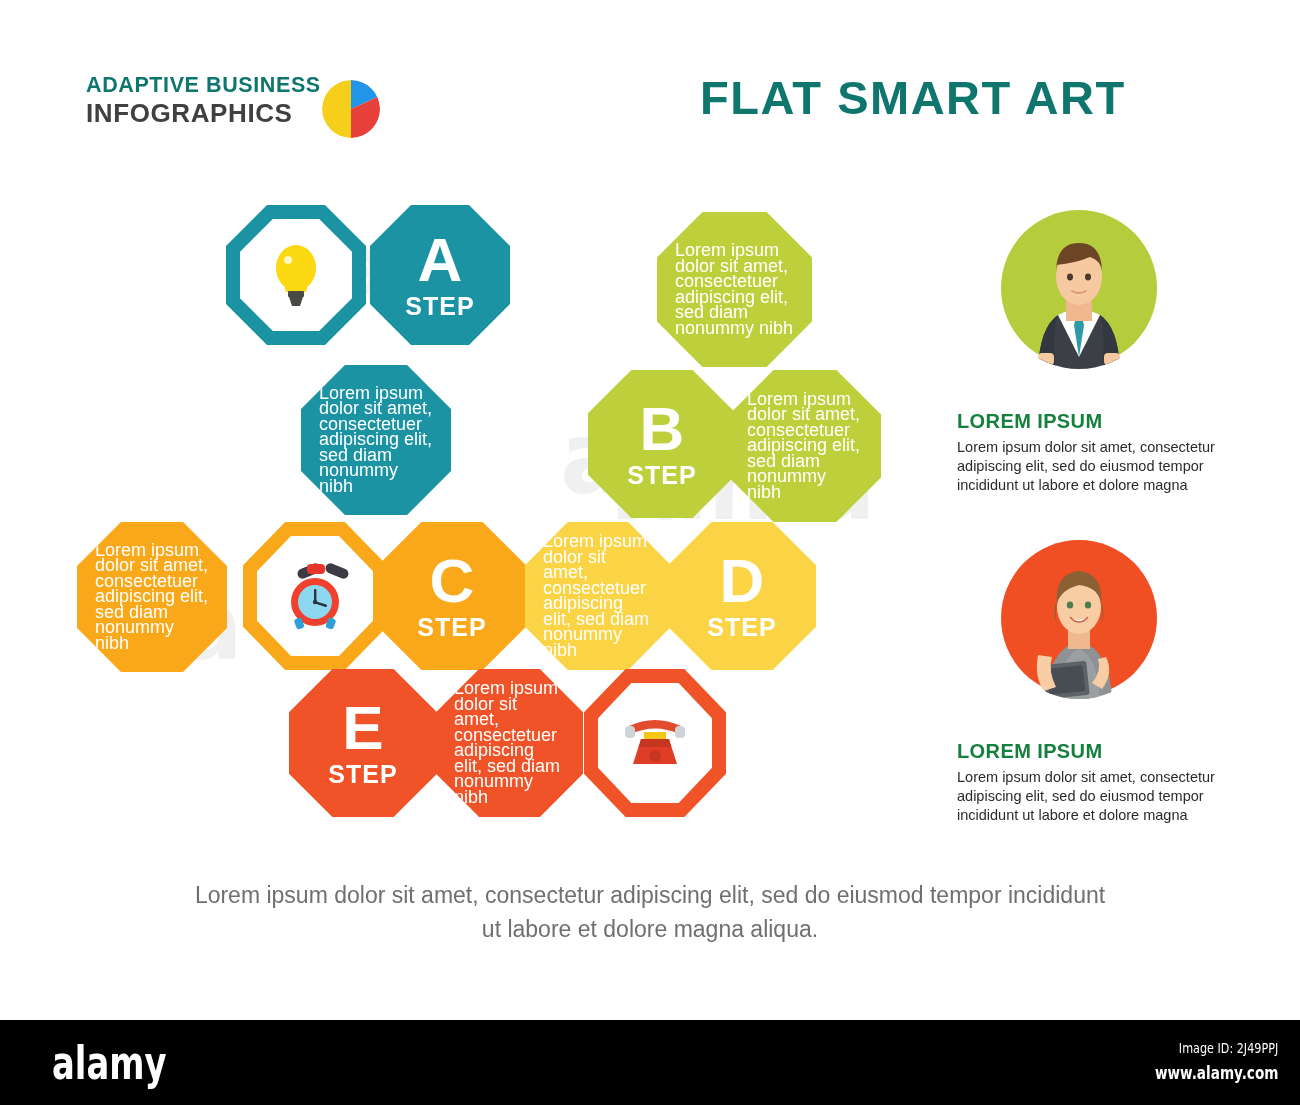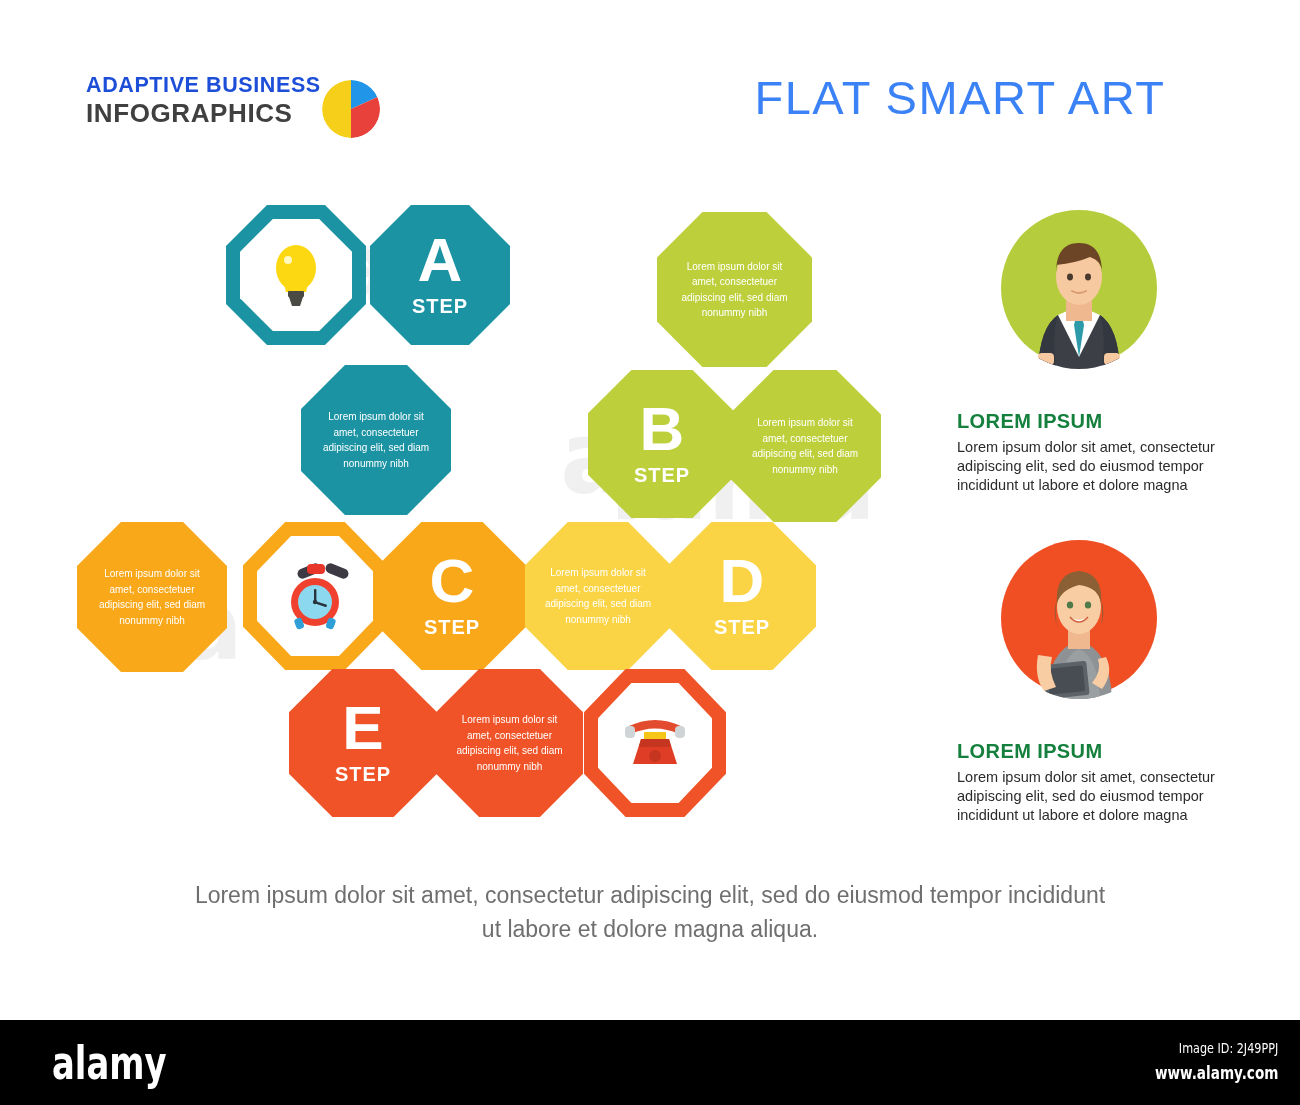--- a/index.html
+++ b/index.html
@@ -7,29 +7,29 @@
     width:1300px;height:1105px;
     background:#ffffff;
     font-family:"Liberation Sans", sans-serif;
     overflow:hidden;
     position:relative;
   }
   .canvas{position:absolute;left:0;top:0;width:1300px;height:1020px;background:#fff;}
 
   
   .logo{position:absolute;left:86px;top:72px;width:310px;height:64px;}
-  .logo-l1{font-size:21.5px;font-weight:bold;letter-spacing:.6px;color:#1d4ed8;line-height:26px;}
+  .logo-l1{font-size:21.5px;font-weight:bold;letter-spacing:.6px;color:#0f766e;line-height:26px;}
   .logo-l2{font-size:26px;font-weight:bold;letter-spacing:.6px;color:#404040;line-height:30px;}
   .logo-pie{position:absolute;left:322px;top:80px;width:58px;height:58px;border-radius:50%;overflow:hidden;}
   .logo-pie svg{display:block;}
 
   .flat-title{
     position:absolute;left:700px;top:68px;width:520px;
-    text-align:center;font-size:47px;letter-spacing:1.5px;
-    color:#3b82f6;font-weight:normal;line-height:60px;
+    font-size:47px;letter-spacing:1.5px;
+    color:#0f766e;font-weight:bold;line-height:60px;
   }
 
   
   .oct{
     position:absolute;
     display:flex;align-items:center;justify-content:center;
     -webkit-clip-path:polygon(29.3% 0,70.7% 0,100% 29.3%,100% 70.7%,70.7% 100%,29.3% 100%,0 70.7%,0 29.3%);
     clip-path:polygon(29.3% 0,70.7% 0,100% 29.3%,100% 70.7%,70.7% 100%,29.3% 100%,0 70.7%,0 29.3%);
   }
   .oct-ring{
@@ -40,24 +40,24 @@
   }
   .oct-ring-inner{
     -webkit-clip-path:polygon(29.3% 0,70.7% 0,100% 29.3%,100% 70.7%,70.7% 100%,29.3% 100%,0 70.7%,0 29.3%);
     clip-path:polygon(29.3% 0,70.7% 0,100% 29.3%,100% 70.7%,70.7% 100%,29.3% 100%,0 70.7%,0 29.3%);
     background:#ffffff;
     display:flex;align-items:center;justify-content:center;
   }
 
   .letter-wrap{text-align:center;color:#fff;line-height:1;}
   .big-letter{font-size:62px;font-weight:bold;letter-spacing:0;line-height:62px;display:block;}
-  .step-word{font-size:20px;font-weight:bold;letter-spacing:1px;line-height:30px;display:block;margin-top:0;}
+  .step-word{font-size:25px;font-weight:bold;letter-spacing:1px;line-height:30px;display:block;margin-top:0;}
 
   .body-text{
-    color:#ffffff;font-size:10px;line-height:15.5px;text-align:center;
+    color:#ffffff;font-size:18px;line-height:15.5px;
     padding:0 18px;max-width:150px;
   }
 
   
   .avatar{
     position:absolute;width:162px;height:162px;border-radius:50%;overflow:hidden;
   }
   .person-title{
     position:absolute;font-size:20px;font-weight:bold;color:#15803d;letter-spacing:.4px;
   }

